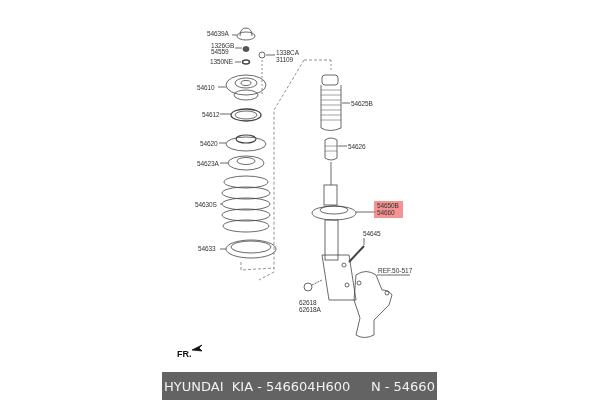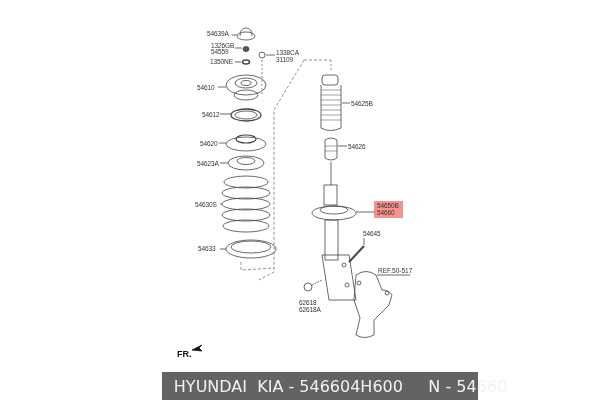--- a/index.html
+++ b/index.html
@@ -1,21 +1,21 @@
 <!DOCTYPE html>
 <html><head>
 <meta charset="utf-8">
 <style>
   html, body { margin:0; padding:0; background:#ffffff; }
   body { width:600px; height:400px; position:relative; overflow:hidden; font-family:"Liberation Sans", sans-serif; }
   #diagram { position:absolute; left:4px; top:0; width:600px; height:397px; }
   .lbl { position:absolute; font-family:"Liberation Sans", sans-serif; font-size:6.5px; color:#333; line-height:7px; white-space:nowrap; letter-spacing:-0.1px; }
   .hl { position:absolute; background:#f26d6d; opacity:0.75; }
   .fr { position:absolute; font-family:"Liberation Sans", sans-serif; font-size:9px; font-weight:bold; color:#111; }
-  .bar { position:absolute; left:162px; top:372px; width:275px; height:28px; background:#636363; color:#f2f2f2; font-family:"DejaVu Sans", sans-serif; font-size:16px; display:flex; align-items:center; justify-content:center;padding-left:41px; }
+  .bar { position:absolute; left:162px; top:372px; width:275px; height:28px; background:#636363; color:#f2f2f2; font-family:"DejaVu Sans", sans-serif; font-size:13px; display:flex; align-items:center; justify-content:center; }
   .bar span { white-space:pre; }
   .ref { position:absolute; font-size:6.5px; color:#333; font-family:"Liberation Sans", sans-serif; }
 </style>
 </head>
 <body>
 
 <div id="diagram">
   <svg width="600" height="400" viewBox="0 0 600 400" fill="none" stroke="#444" stroke-width="0.8">
 
     <path d="M300 60 L270 110 L270 272 L255 280" stroke-dasharray="3,2" stroke="#777"></path>

